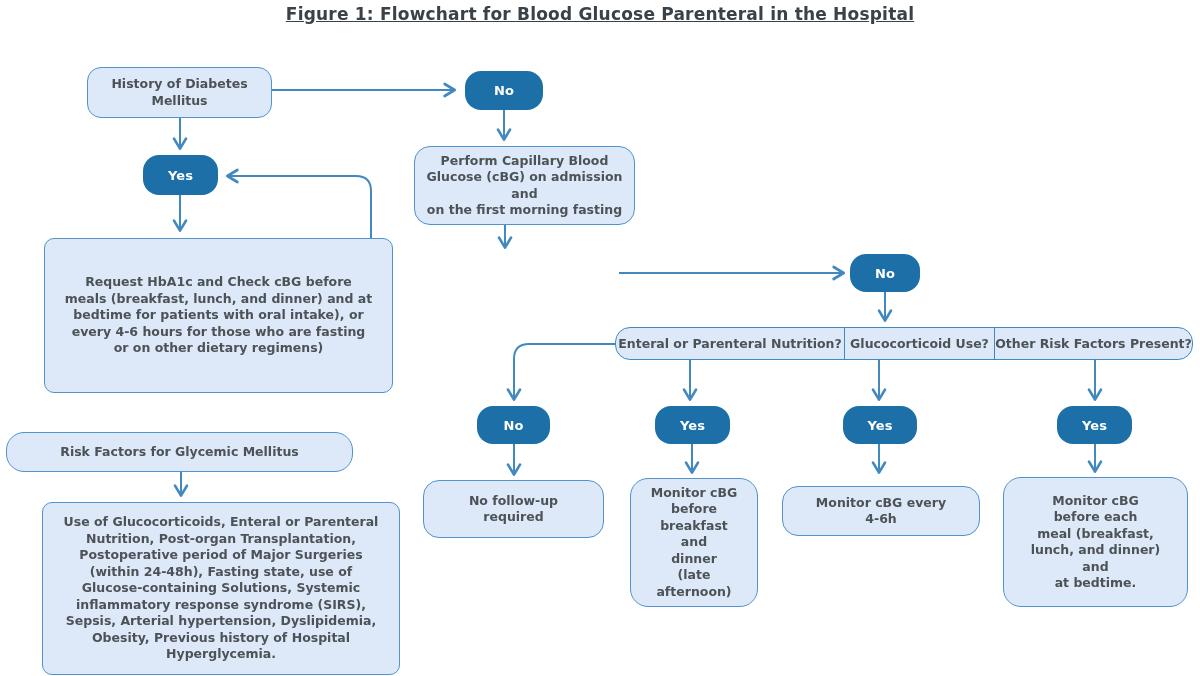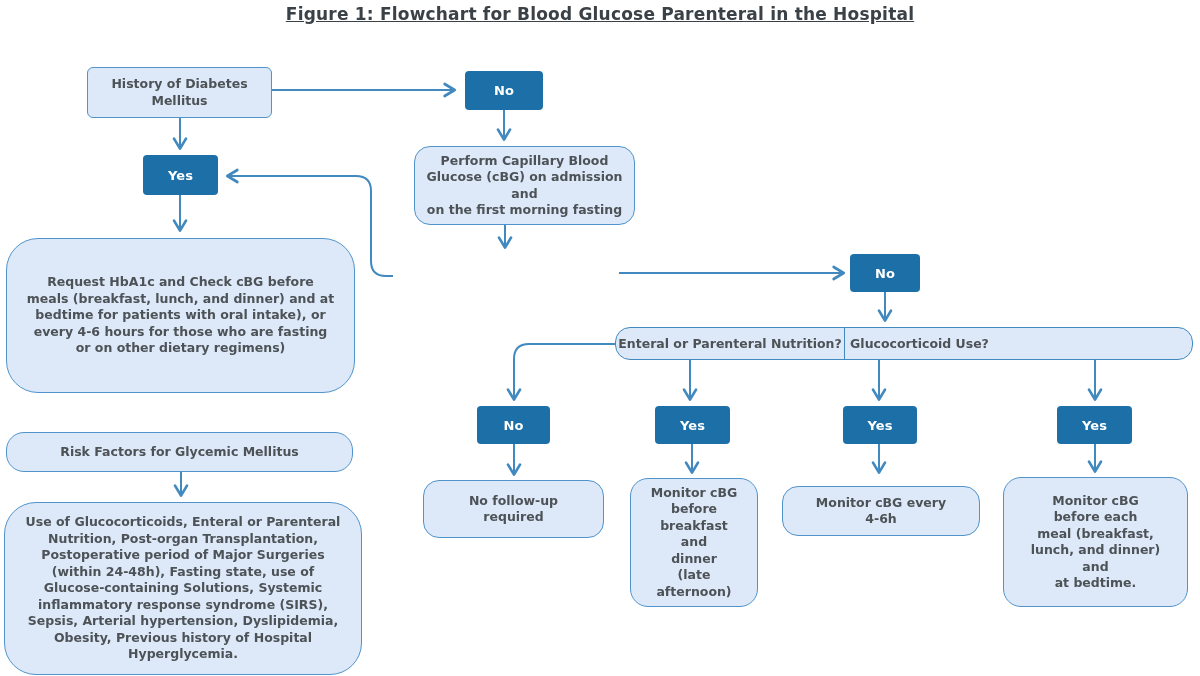--- a/index.html
+++ b/index.html
@@ -15,23 +15,23 @@
   .wires{position:absolute;left:0;top:0;}
   .node{
     position:absolute;display:flex;align-items:center;justify-content:center;
     text-align:center;box-sizing:border-box;white-space:pre-line;
   }
   .box{
     background:#dde9f8;border:1.6px solid #5094cb;border-radius:16px;
     color:#4d5257;font-weight:bold;font-size:12.5px;line-height:1.32;
     padding:4px 10px;
   }
-  .bigbox{border-radius:32px;}
+  .bigbox{border-radius:10px;margin-left:38px;}
   .pill{
-    background:#1d6fa8;border-radius:4px;color:#ffffff;
+    background:#1d6fa8;border-radius:16px;color:#ffffff;
     font-weight:bold;font-size:13px;
   }
   .seg{
     position:absolute;display:flex;align-items:stretch;box-sizing:border-box;
     background:#dde9f8;border:1.6px solid #4189bf;border-radius:15px;overflow:hidden;
   }
   .seg .cell{
     display:flex;align-items:center;justify-content:center;text-align:center;
     color:#4d5257;font-weight:bold;font-size:12.5px;box-sizing:border-box;
   }
@@ -62,39 +62,40 @@
     <path d="M690,360 V399" marker-end="url(#arr)"></path>
     <path d="M879,360 V399" marker-end="url(#arr)"></path>
     <path d="M1095,360 V399" marker-end="url(#arr)"></path>
     <path d="M514,444 V474" marker-end="url(#arr)"></path>
     <path d="M692,444 V472" marker-end="url(#arr)"></path>
     <path d="M879,444 V472" marker-end="url(#arr)"></path>
     <path d="M1095,444 V471" marker-end="url(#arr)"></path>
     <path d="M181,472 V495" marker-end="url(#arr)"></path>
   </svg>
 
-  <div class="node box" style="left:87px;top:67px;width:185px;height:51px;border-radius:6px;">History of Diabetes
+  <div class="node box" style="left:87px;top:67px;width:185px;height:51px;border-radius:14px;">History of Diabetes
 Mellitus</div>
 
   <div class="node pill" style="left:465px;top:71px;width:78px;height:39px;">No</div>
 
   <div class="node pill" style="left:143px;top:155px;width:75px;height:40px;">Yes</div>
 
   <div class="node box" style="left:414px;top:146px;width:221px;height:79px;border-radius:16px;">Perform Capillary Blood
 Glucose (cBG) on admission and
 on the first morning fasting</div>
 
   <div class="node box bigbox" style="left:6px;top:238px;width:349px;height:155px;padding:8px 18px;">Request HbA1c and Check cBG before meals (breakfast, lunch, and dinner) and at bedtime for patients with oral intake), or every 4-6 hours for those who are fasting or on other dietary regimens)</div>
 
 
   <div class="node pill" style="left:850px;top:254px;width:70px;height:38px;">No</div>
 
   <div class="seg" style="left:615px;top:327px;width:578px;height:33px;">
     <div class="cell" style="width:228px;">Enteral or Parenteral Nutrition?</div>
     <div class="cell" style="width:150px;">Glucocorticoid Use?</div>
+    <div class="cell" style="flex:1;">Other Risk Factors Present?</div>
   </div>
 
   <div class="node pill" style="left:477px;top:406px;width:73px;height:38px;">No</div>
 
   <div class="node pill" style="left:655px;top:406px;width:75px;height:38px;">Yes</div>
 
   <div class="node pill" style="left:843px;top:406px;width:74px;height:38px;">Yes</div>
 
   <div class="node pill" style="left:1057px;top:406px;width:75px;height:38px;">Yes</div>
 

